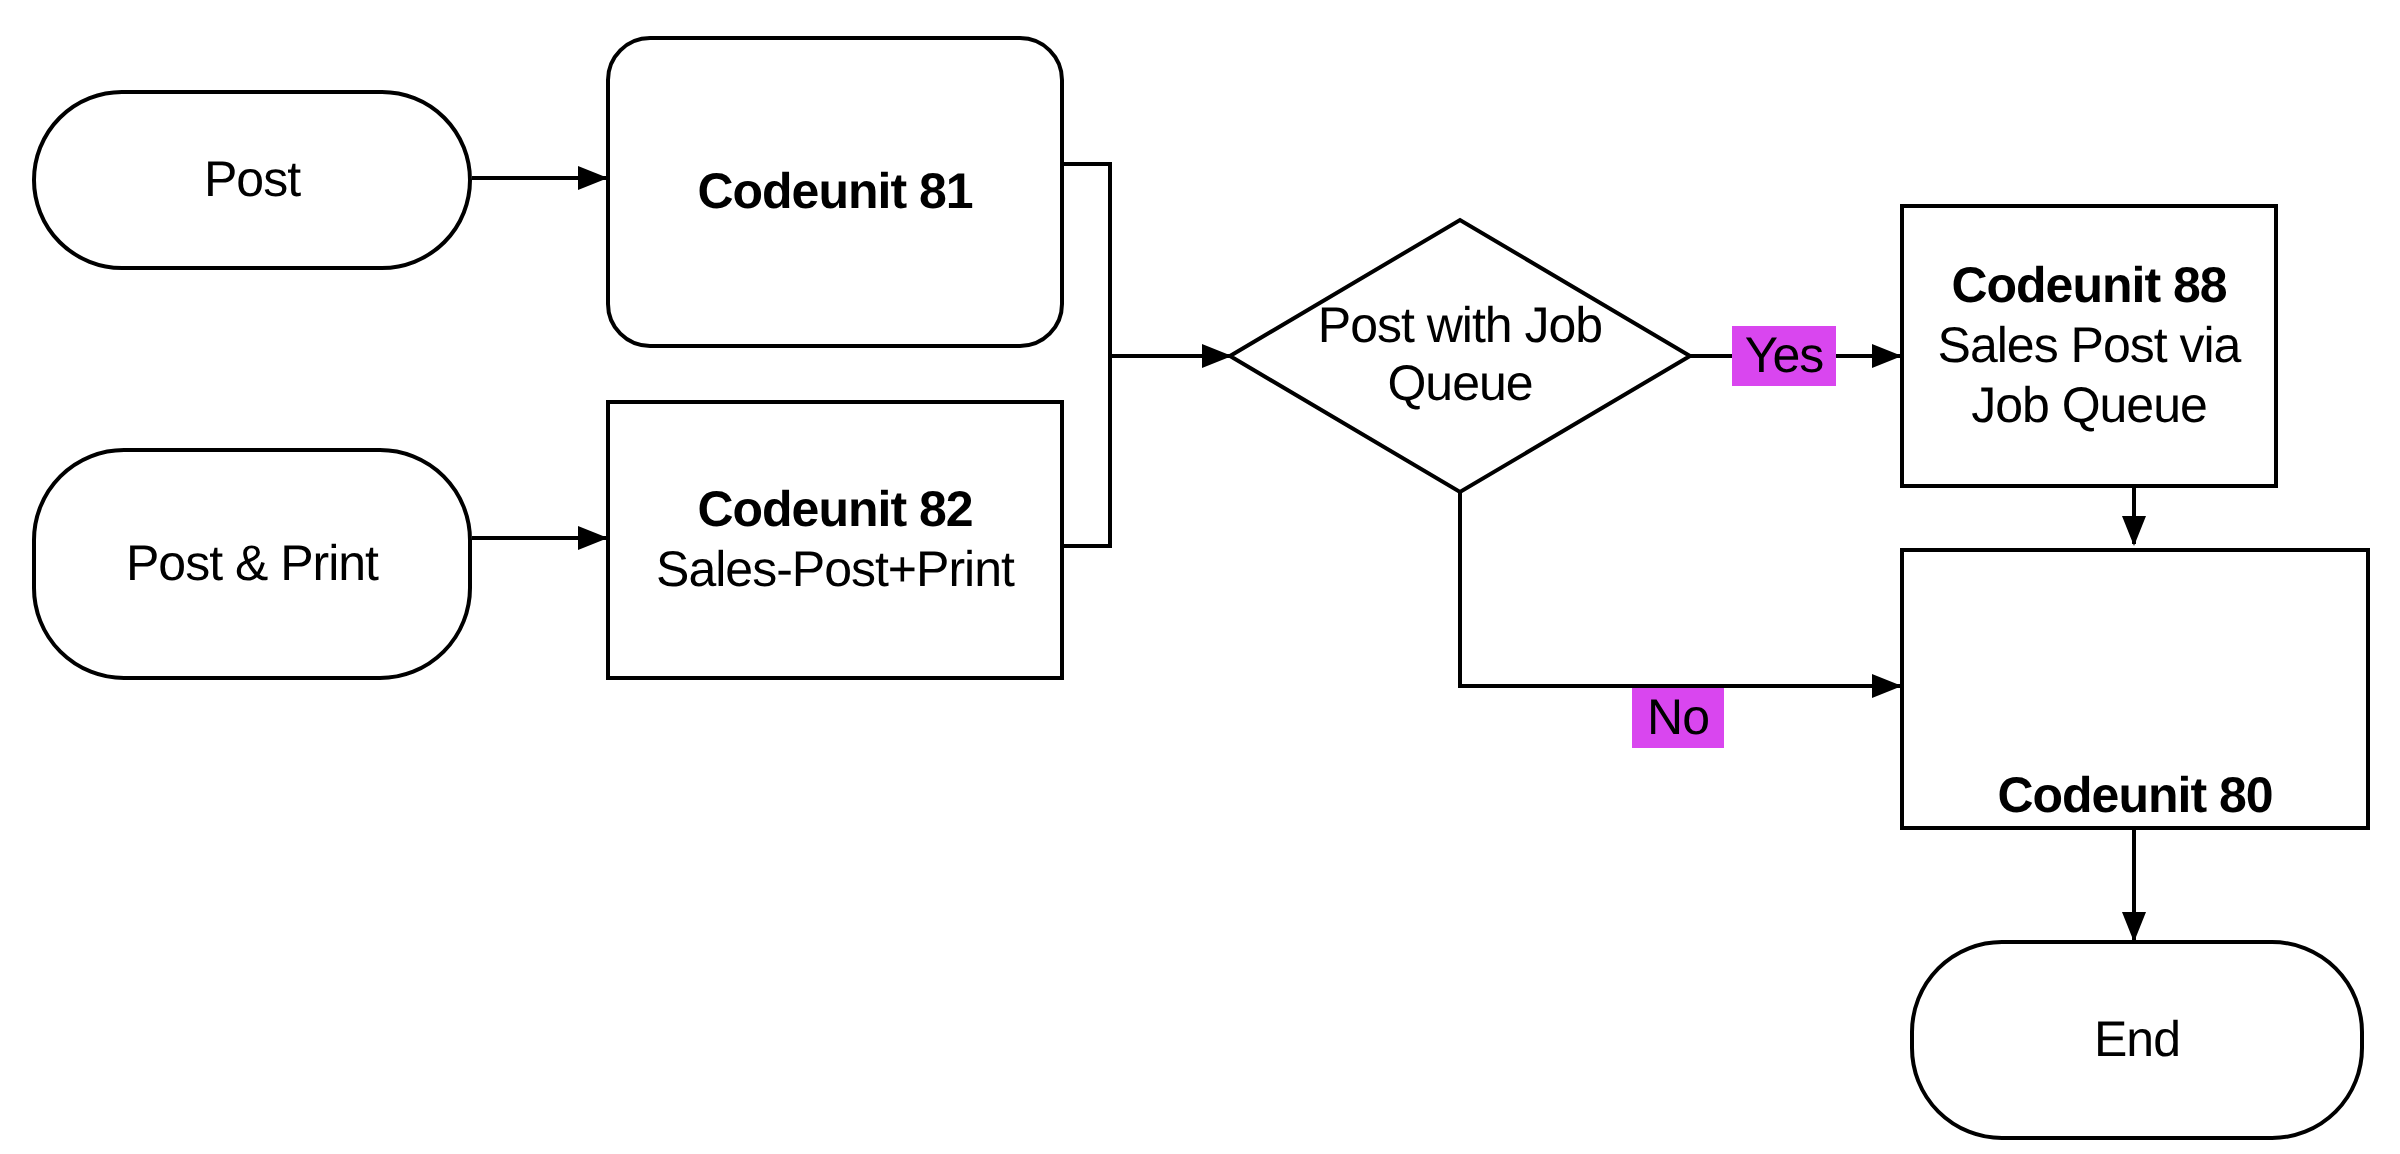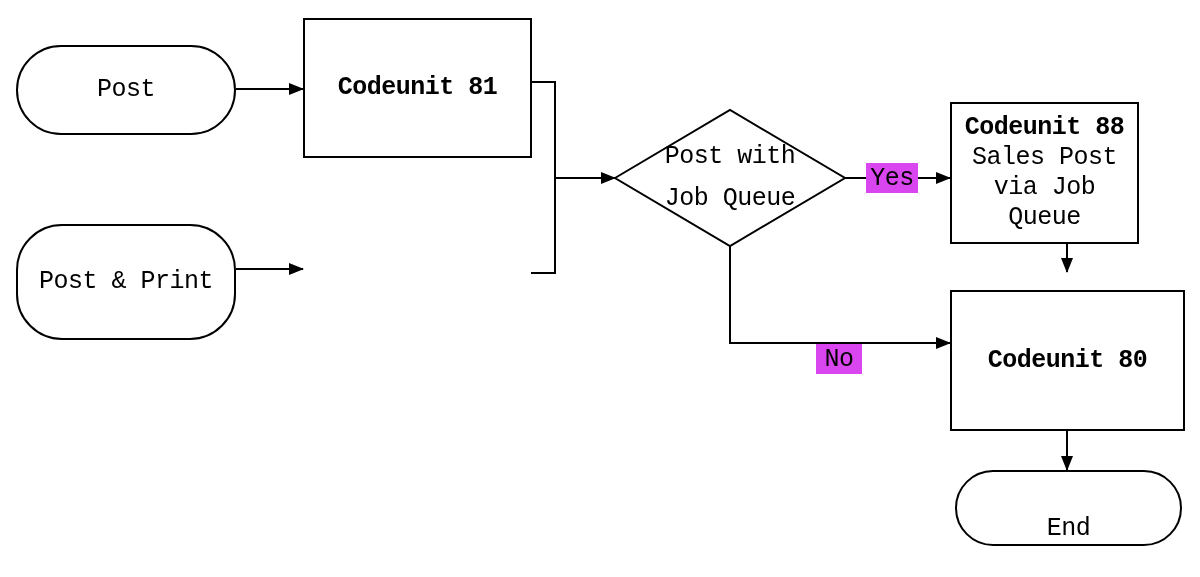--- a/index.html
+++ b/index.html
@@ -5,21 +5,21 @@
   html, body {
     margin: 0;
     padding: 0;
     background: #ffffff;
   }
   .canvas {
     position: relative;
     width: 1200px;
     height: 577px;
     background: #ffffff;
-    font-family: Liberation Mono, monospace;
+    font-family: Liberation Sans, sans-serif;
     color: #000000;
     overflow: hidden;
   }
   svg.wires {
     position: absolute;
     left: 0;
     top: 0;
     width: 1200px;
     height: 577px;
   }
@@ -50,21 +50,21 @@
   .node .sub.wrap {
     white-space: normal;
   }
   .diamond-label {
     position: absolute;
     display: flex;
     align-items: center;
     justify-content: flex-end;
     text-align: center;
     font-size: 25px;
-    line-height: 42px;
+    line-height: 29px;
     letter-spacing: -0.5px;
   }
   .edge-label {
     position: absolute;
     background: #d946ef;
     display: flex;
     align-items: center;
     justify-content: center;
     font-size: 25px;
     letter-spacing: -0.5px;
@@ -102,38 +102,42 @@
   </svg>
 
   <div class="node terminator" style="left:16px; top:45px; width:220px; height:90px;">
     <div>Post</div>
   </div>
 
   <div class="node terminator" style="left:16px; top:224px; width:220px; height:116px;">
     <div>Post &amp; Print</div>
   </div>
 
-  <div class="node" style="left:303px; top:18px; width:229px; height:140px;">
+  <div class="node" style="left:303px; top:18px; width:229px; height:156px;border-radius:22px;">
     <div class="title">Codeunit 81</div>
   </div>
 
+  <div class="node" style="left:303px; top:200px; width:229px; height:140px;">
+    <div class="title">Codeunit 82</div>
+    <div class="sub">Sales-Post+Print</div>
+  </div>
 
   <div class="diamond-label" style="left:645px; top:138px; width:170px; height:80px;">
     <div>Post with Job Queue</div>
   </div>
 
   <div class="node" style="left:950px; top:102px; width:189px; height:142px;">
     <div class="title">Codeunit 88</div>
     <div class="sub wrap">Sales Post via Job Queue</div>
   </div>
 
-  <div class="node" style="left:950px; top:290px; width:235px; height:141px;">
+  <div class="node" style="left:950px; top:274px; width:235px; height:141px;justify-content:flex-end;">
     <div class="title">Codeunit 80</div>
   </div>
 
-  <div class="node terminator" style="left:955px; top:470px; width:227px; height:76px;justify-content:flex-end;">
+  <div class="node terminator" style="left:955px; top:470px; width:227px; height:100px;">
     <div>End</div>
   </div>
 
   <span class="edge-label" style="left:866px; top:163px; width:52px; height:30px;">Yes</span>
   <span class="edge-label" style="left:816px; top:344px; width:46px; height:30px;">No</span>
 
 </div>
 
 </body></html>

